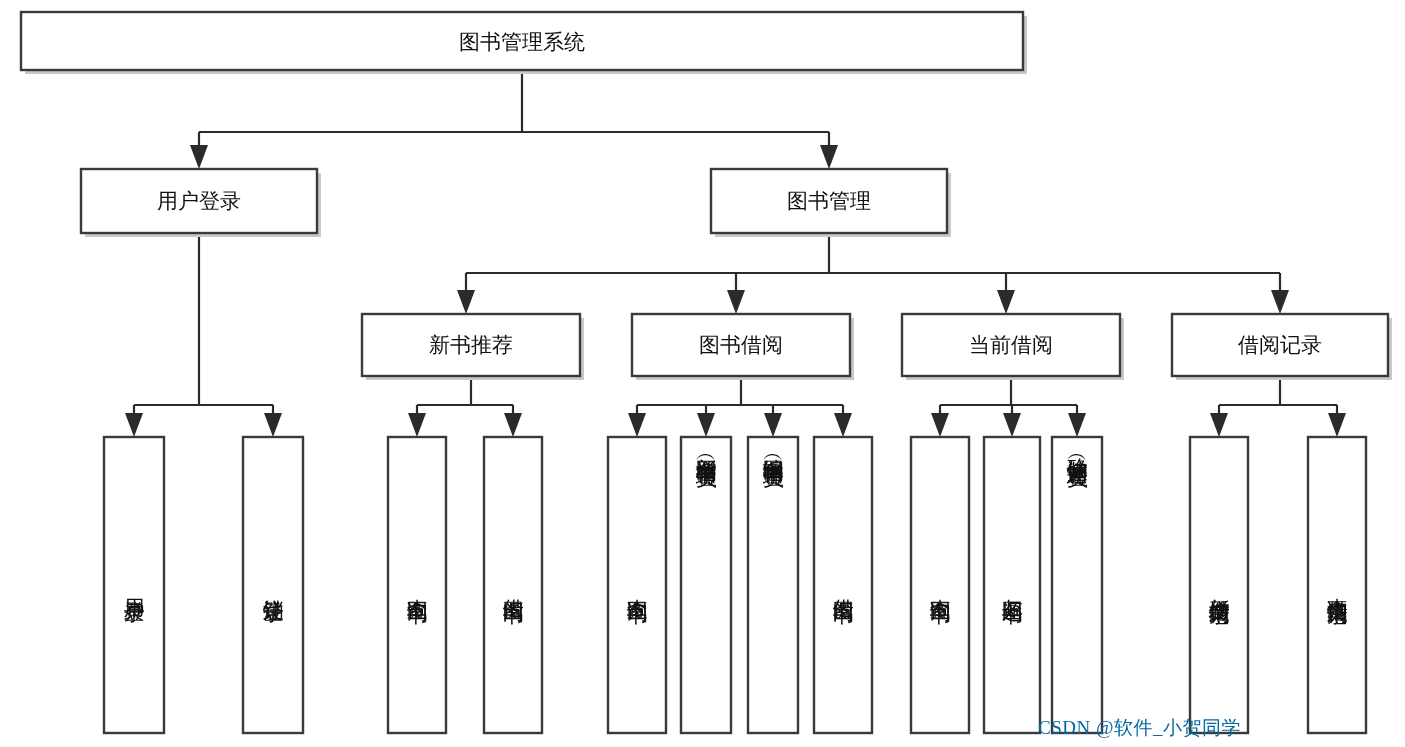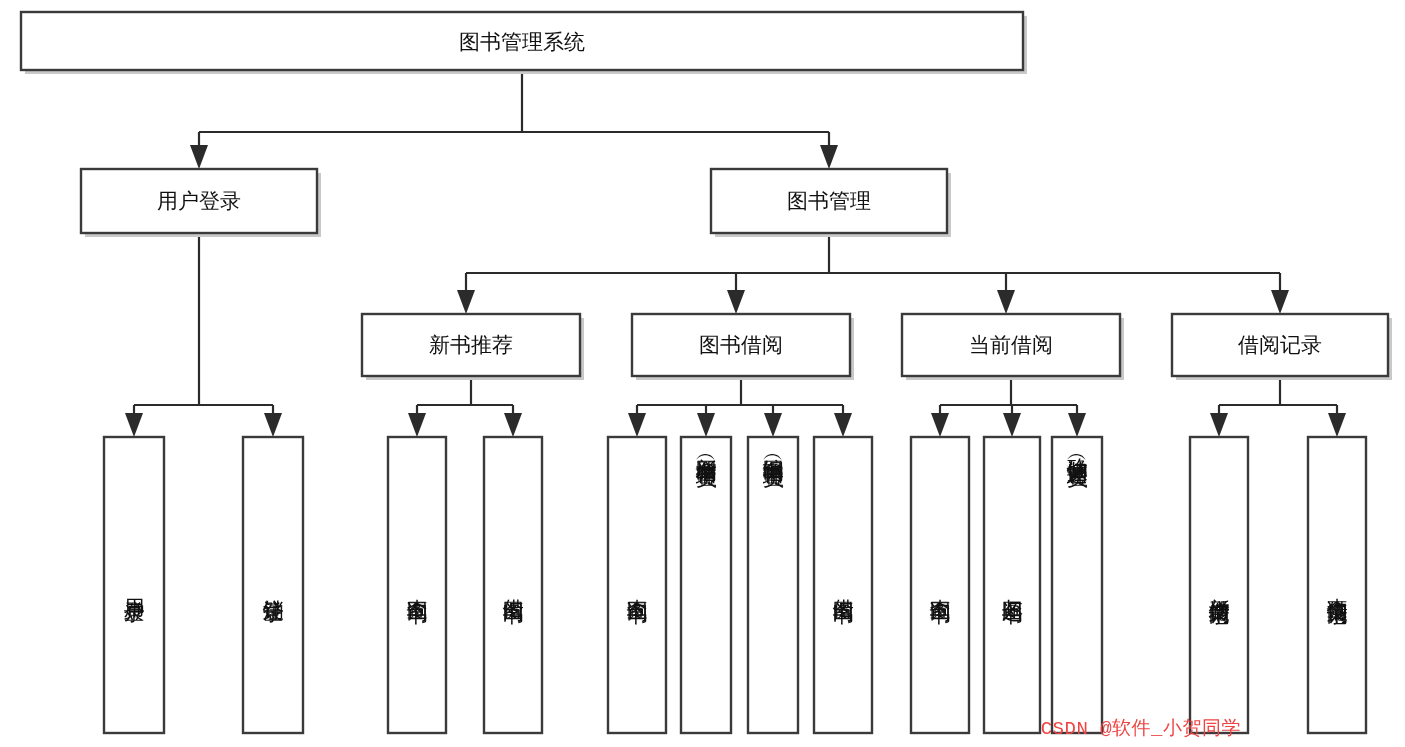--- a/index.html
+++ b/index.html
@@ -67,23 +67,23 @@
     line-height: 1.08;
     letter-spacing: 1.5px;
     color: #111111;
     white-space: nowrap;
     pointer-events: none;
   }
   .watermark {
     position: absolute;
     right: 14px;
     bottom: 6px;
-    font-family: Liberation Mono, monospace;
+    font-family: Liberation Serif, serif;
     font-size: 19px;
-    color: #ef4444;
+    color: #0369a1;
     letter-spacing: 0.5px;
     user-select: none;
   }
 </style>
 </head>
 <body>
 
 <div id="diagram-root">
 
   <svg id="tree-svg" viewBox="0 0 1405 747">

